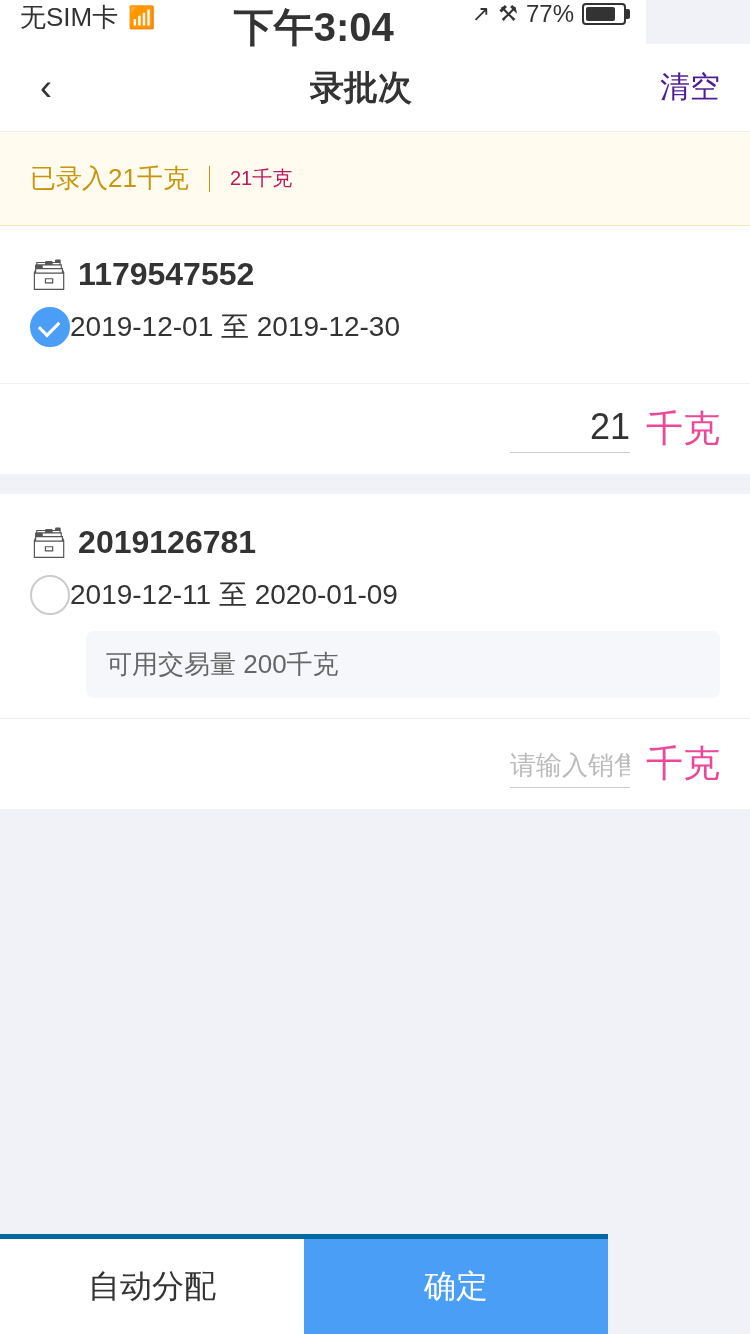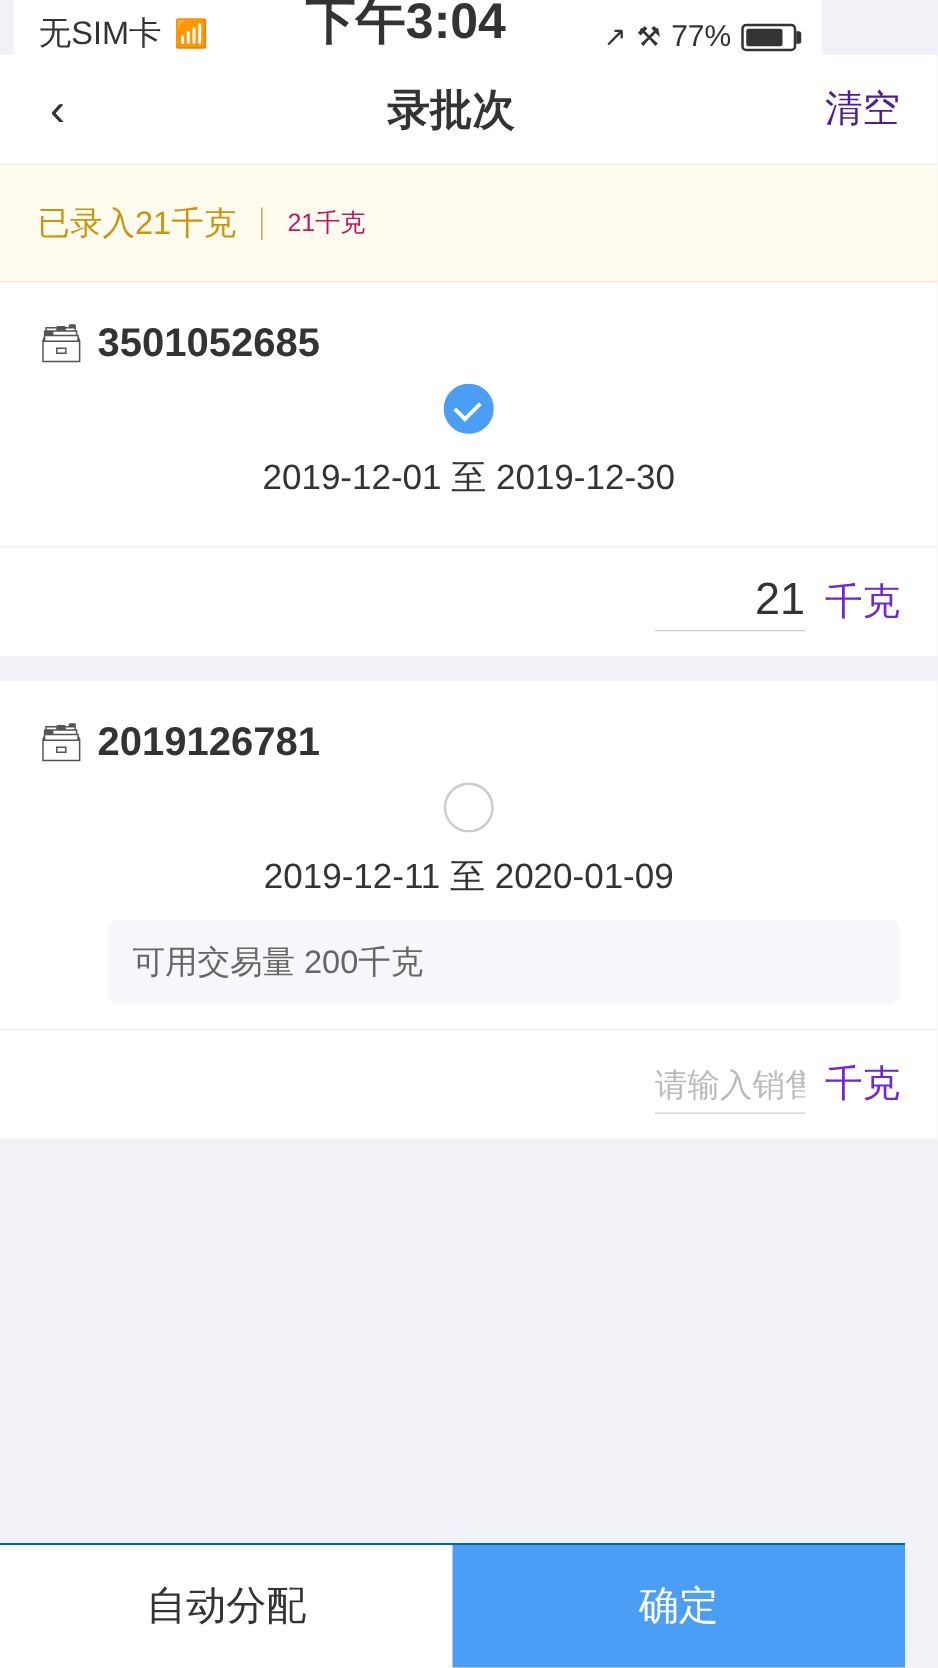--- a/index.html
+++ b/index.html
@@ -12,26 +12,25 @@
       font-size: 28px;
       color: #333;
     }
 
     
     .status-bar {
       width: 646px;
       height: 44px;
       background: #fff;
       display: flex;
-      align-items: flex-end;
+      align-items: flex-start;
       justify-content: space-between;
       padding: 0 20px;
       font-size: 26px;
       font-weight: 500;
-      margin-left: 11px;
     }
     .status-left { display: flex; align-items: center; gap: 10px; }
     .status-center { font-size: 40px; font-weight: 600; }
     .status-right { display: flex; align-items: center; gap: 8px; font-size: 24px; }
     .battery-icon {
       width: 44px; height: 22px;
       border: 2px solid #333;
       border-radius: 4px;
       position: relative;
       display: inline-block;
@@ -121,23 +120,21 @@
       color: #555;
     }
     .batch-id {
       font-size: 32px;
       font-weight: 600;
       color: #333;
     }
     .batch-date-row {
       display: flex;
       align-items: center;
-      gap: 16px;
       margin-bottom: 16px;
-      flex-direction: column;
     }
     .radio-btn {
       width: 40px;
       height: 40px;
       border-radius: 50%;
       border: 2px solid #ccc;
       display: flex;
       align-items: center;
       justify-content: center;
       flex-shrink: 0;
@@ -186,22 +183,22 @@
       outline: none;
       text-align: right;
       width: 120px;
       background: transparent;
     }
     .quantity-input::placeholder {
       color: #bbb;
       font-size: 26px;
     }
     .quantity-unit {
-      font-size: 30px;
-      color: #6d28d9;
+      font-size: 37px;
+      color: #ec4899;
     }
     .quantity-underline {
       border-bottom: 1.5px solid #ccc;
       padding-bottom: 4px;
       display: flex;
       align-items: flex-start;
     }
 
     
     .section-sep {
@@ -214,25 +211,25 @@
       background: #f0f2f7;
       flex: 1;
       min-height: 400px;
     }
 
     
     .bottom-bar {
       position: fixed;
       bottom: 0;
       left: 0;
-      width: 724px;
+      width: 608px;
       height: 100px;
       display: flex;
       background: #fff;
-      border-top: 2px solid #0369a1;
+      border-top: 5px solid #0369a1;
     }
     .btn-auto {
       flex: 1;
       display: flex;
       align-items: center;
       justify-content: center;
       font-size: 32px;
       color: #333;
       background: #fff;
       cursor: pointer;
@@ -284,21 +281,21 @@
 
 <div class="info-banner">
   <span class="info-label">已录入21千克</span>
   <div class="info-divider"></div>
   <span class="info-value">21千克</span>
 </div>
 
 <div class="batch-card">
   <div class="batch-id-row">
     <span class="batch-icon">🗃</span>
-    <span class="batch-id">3501052685</span>
+    <span class="batch-id">1179547552</span>
   </div>
   <div class="batch-date-row">
     <div class="radio-btn checked"></div>
     <span class="batch-date">2019-12-01 至 2019-12-30</span>
   </div>
 </div>
 <div class="quantity-row">
   <div class="quantity-underline">
     <input class="quantity-input" type="text" value="21" placeholder="" style="">
   </div>

